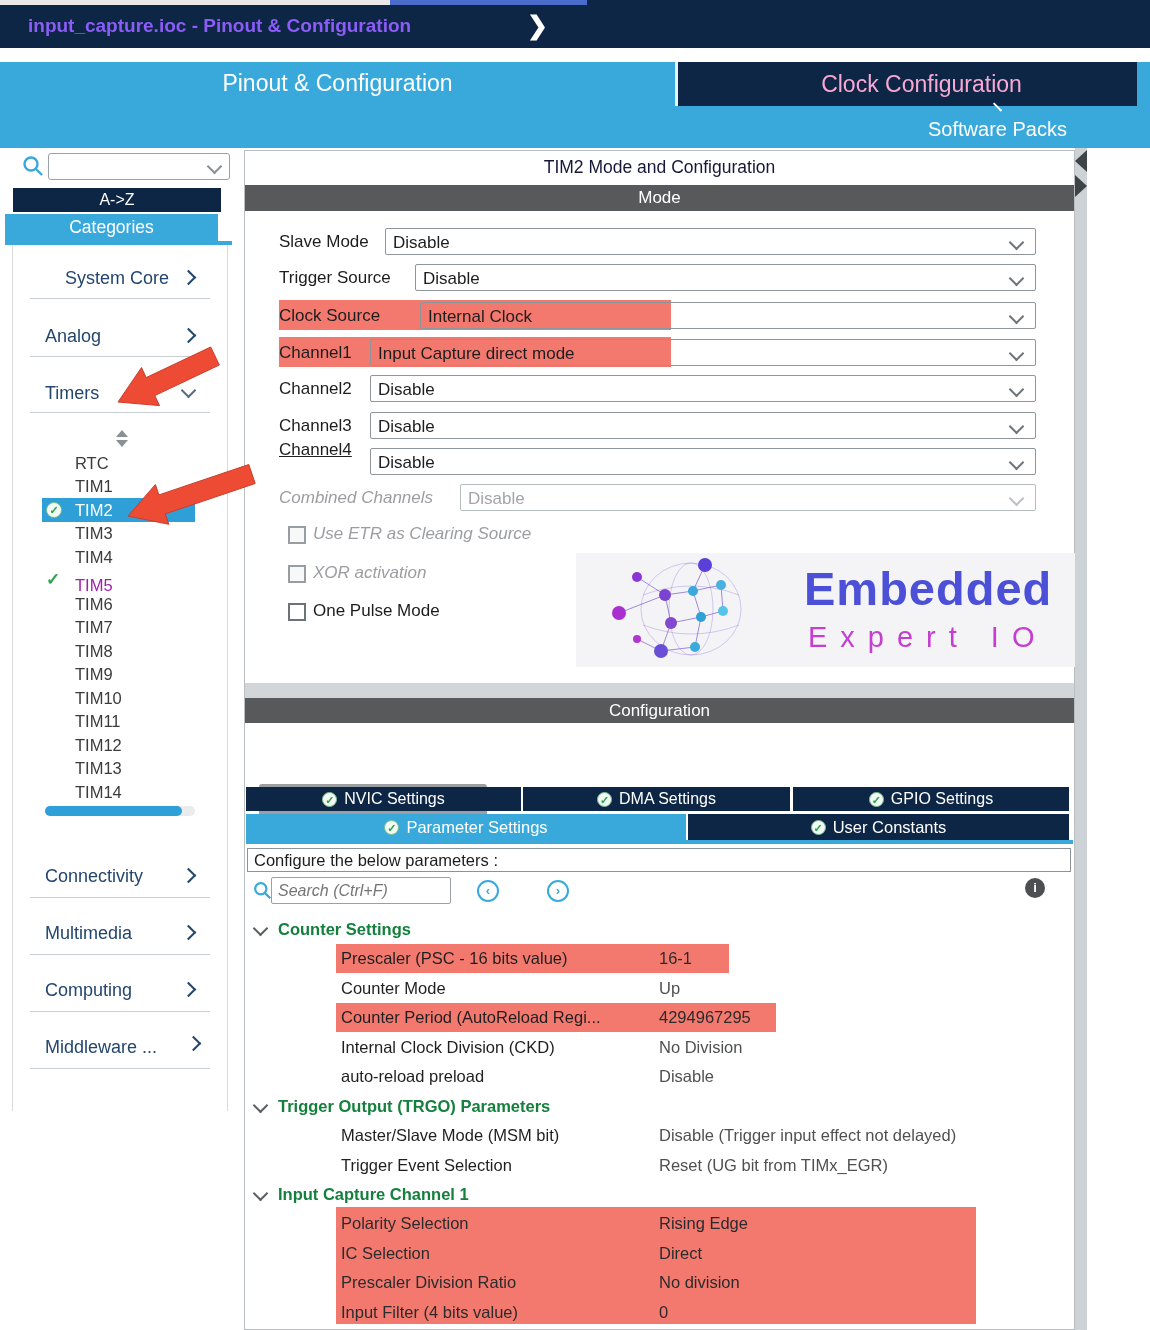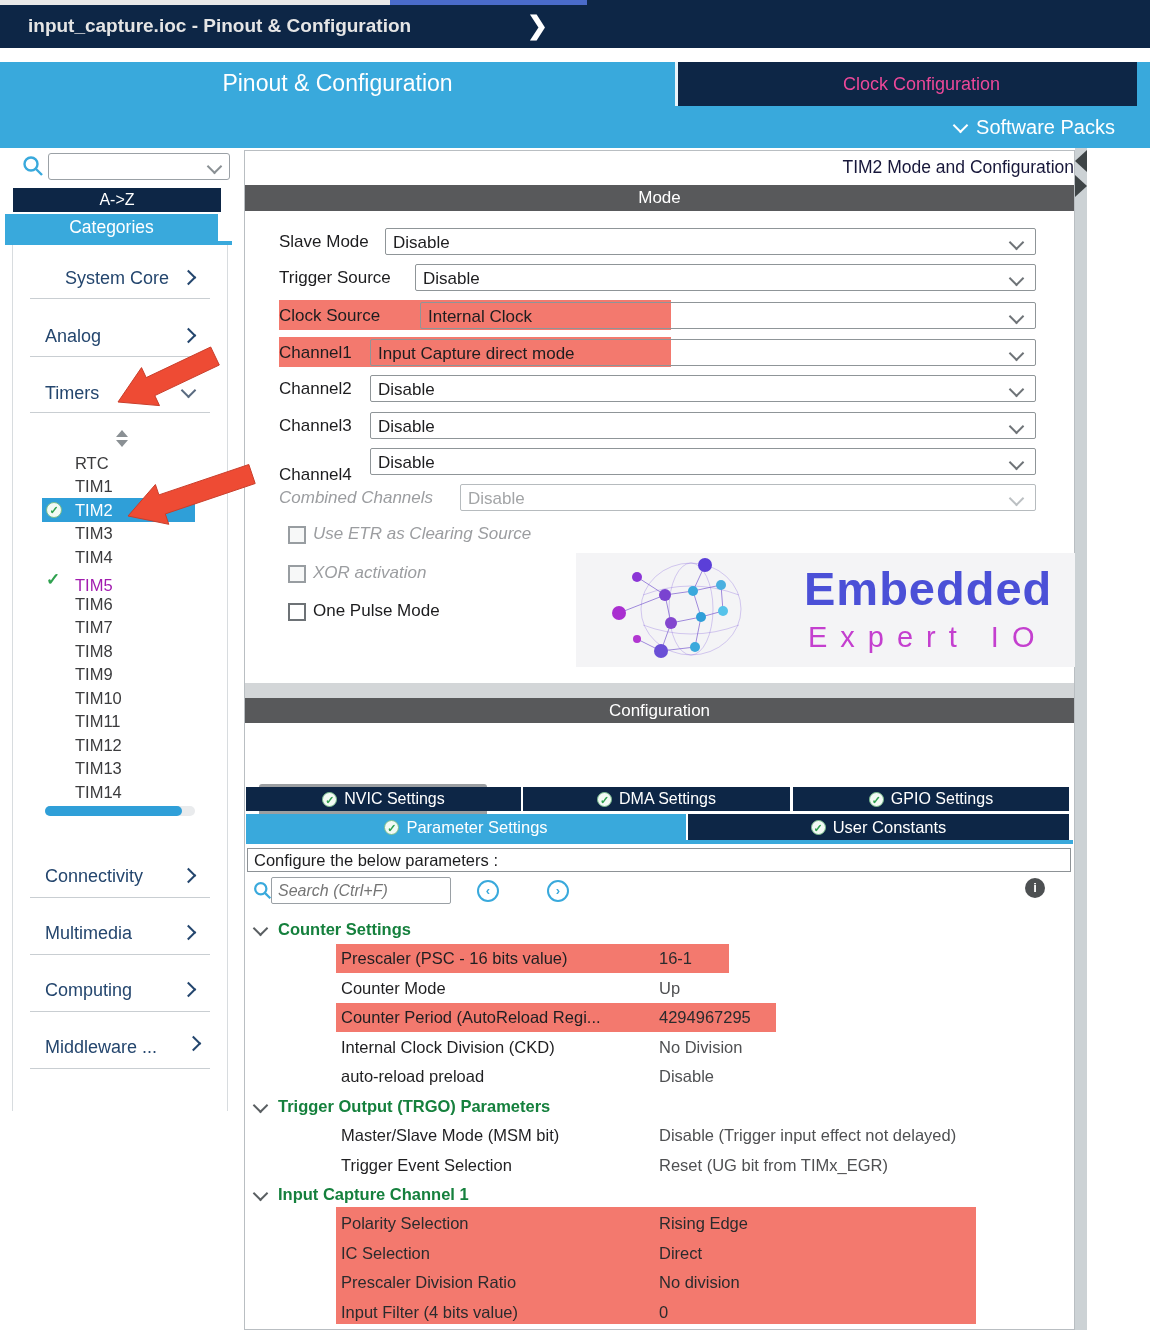--- a/index.html
+++ b/index.html
@@ -41,33 +41,33 @@
 </head>
 <body>
 
 <div class="page">
 
   <div class="abs" style="left:0;top:0;width:390px;height:5px;background:#e8e8e8;"></div>
   <div class="abs" style="left:390px;top:0;width:197px;height:5px;background:#4a6bc9;"></div>
   <div class="abs" style="left:587px;top:0;width:563px;height:5px;background:#0d2646;"></div>
 
   <div class="abs navy" style="left:0;top:5px;width:1150px;height:43px;">
-    <span class="abs" style="left:28px;top:10px;font-size:19px;font-weight:bold;color:#e5e5e5;white-space:nowrap;">input_capture.ioc - Pinout &amp; Configuration</span>
+    <span class="abs" style="left:28px;top:10px;font-size:19px;font-weight:bold;color:#8b5cf6;white-space:nowrap;">input_capture.ioc - Pinout &amp; Configuration</span>
     <span class="abs" style="left:527px;top:6px;font-size:25px;color:#ffffff;font-weight:bold;">❯</span>
   </div>
 
   <div class="abs blue" style="left:0;top:62px;width:1150px;height:86px;"></div>
   <div class="abs" style="left:0;top:70px;width:675px;height:34px;text-align:center;">
     <span style="font-size:23px;color:#ffffff;">Pinout &amp; Configuration</span>
   </div>
   <div class="abs navy" style="left:675px;top:62px;width:462px;height:44px;border-left:3px solid #e9f4fa;box-sizing:border-box;
               display:flex;align-items:center;justify-content:center;">
-    <span style="font-size:18px;color:#ec4899;margin-left:28px;">Clock Configuration</span>
-  </div>
-  <div class="abs" style="left:880px;top:113px;width:235px;height:28px;display:flex;align-items:center;justify-content:flex-end;gap:10px;color:#ffffff;">
+    <span style="font-size:23px;color:#f9a8d4;margin-left:28px;">Clock Configuration</span>
+  </div>
+  <div class="abs" style="left:880px;top:113px;width:235px;height:28px;display:flex;align-items:center;justify-content:flex-end;gap:10px;color:#ffffff;flex-direction:column;">
     <span class="chev down" style="color:#ffffff;margin-top:-4px;"></span>
     <span style="font-size:20px;color:#ffffff;">Software Packs</span>
   </div>
 
   <svg class="abs" style="left:22px;top:155px;" width="22" height="22" viewBox="0 0 22 22">
     <circle cx="9" cy="9" r="6.5" fill="none" stroke="#39a9dc" stroke-width="2.4"></circle>
     <line x1="14" y1="14" x2="20" y2="20" stroke="#39a9dc" stroke-width="2.4"></line>
   </svg>
   <div class="abs" style="left:48px;top:153px;width:182px;height:27px;border:1.5px solid #9ba1a6;border-radius:3px;box-sizing:border-box;background:#ffffff;">
     <input style="position: absolute; left: 3px; top: 2px; width: 150px; height: 19px; border: none; outline: none; font-size: 14px; font-family: inherit;">
@@ -136,21 +136,21 @@
   <div class="cat" style="top:978px;">Computing</div>
   <span class="chev right catchev" style="left:183px;top:984px;"></span>
   <div class="divider" style="top:1011px;"></div>
 
   <div class="cat" style="top:1035px;">Middleware ...</div>
   <span class="chev right catchev" style="left:188px;top:1038px;"></span>
   <div class="divider" style="top:1068px;"></div>
 
   <div class="abs" style="left:244px;top:150px;width:831px;height:1180px;background:#ffffff;border:1px solid #b9bec2;box-sizing:border-box;">
 
-    <div class="abs" style="left:0;top:0;width:829px;height:34px;text-align:right;">
+    <div class="abs" style="left:0;top:0;width:829px;height:34px;text-align:center;">
       <span style="font-size:17.5px;color:#17173a;line-height:32px;">TIM2 Mode and Configuration</span>
     </div>
 
     <div class="abs graybar" style="left:0;top:34px;width:829px;height:26px;">
       <span style="font-size:17px;line-height:26px;">Mode</span>
     </div>
 
     <span class="modelabel" style="left:34px;top:77px;">Slave Mode</span>
     <div class="selbox" style="left:140px;top:77px;width:651px;">
       <span>Disable</span>
@@ -182,21 +182,21 @@
       <span>Disable</span>
       <span class="chev down selchev"></span>
     </div>
 
     <span class="modelabel" style="left:34px;top:261px;">Channel3</span>
     <div class="selbox" style="left:125px;top:261px;width:666px;">
       <span>Disable</span>
       <span class="chev down selchev"></span>
     </div>
 
-    <span class="modelabel" style="left:34px;top:310px;">Channel4</span>
+    <span class="modelabel" style="left:34px;top:285px;text-decoration:underline;">Channel4</span>
     <div class="selbox" style="left:125px;top:297px;width:666px;">
       <span>Disable</span>
       <span class="chev down selchev"></span>
     </div>
 
     <span class="modelabel dis" style="left:34px;top:333px;">Combined Channels</span>
     <div class="selbox" style="left:215px;top:333px;width:576px;border-color:#b6bbbe;color:#a3a5a7;">
       <span>Disable</span>
       <span class="chev down selchev" style="color:#bcc0c3;"></span>
     </div>

